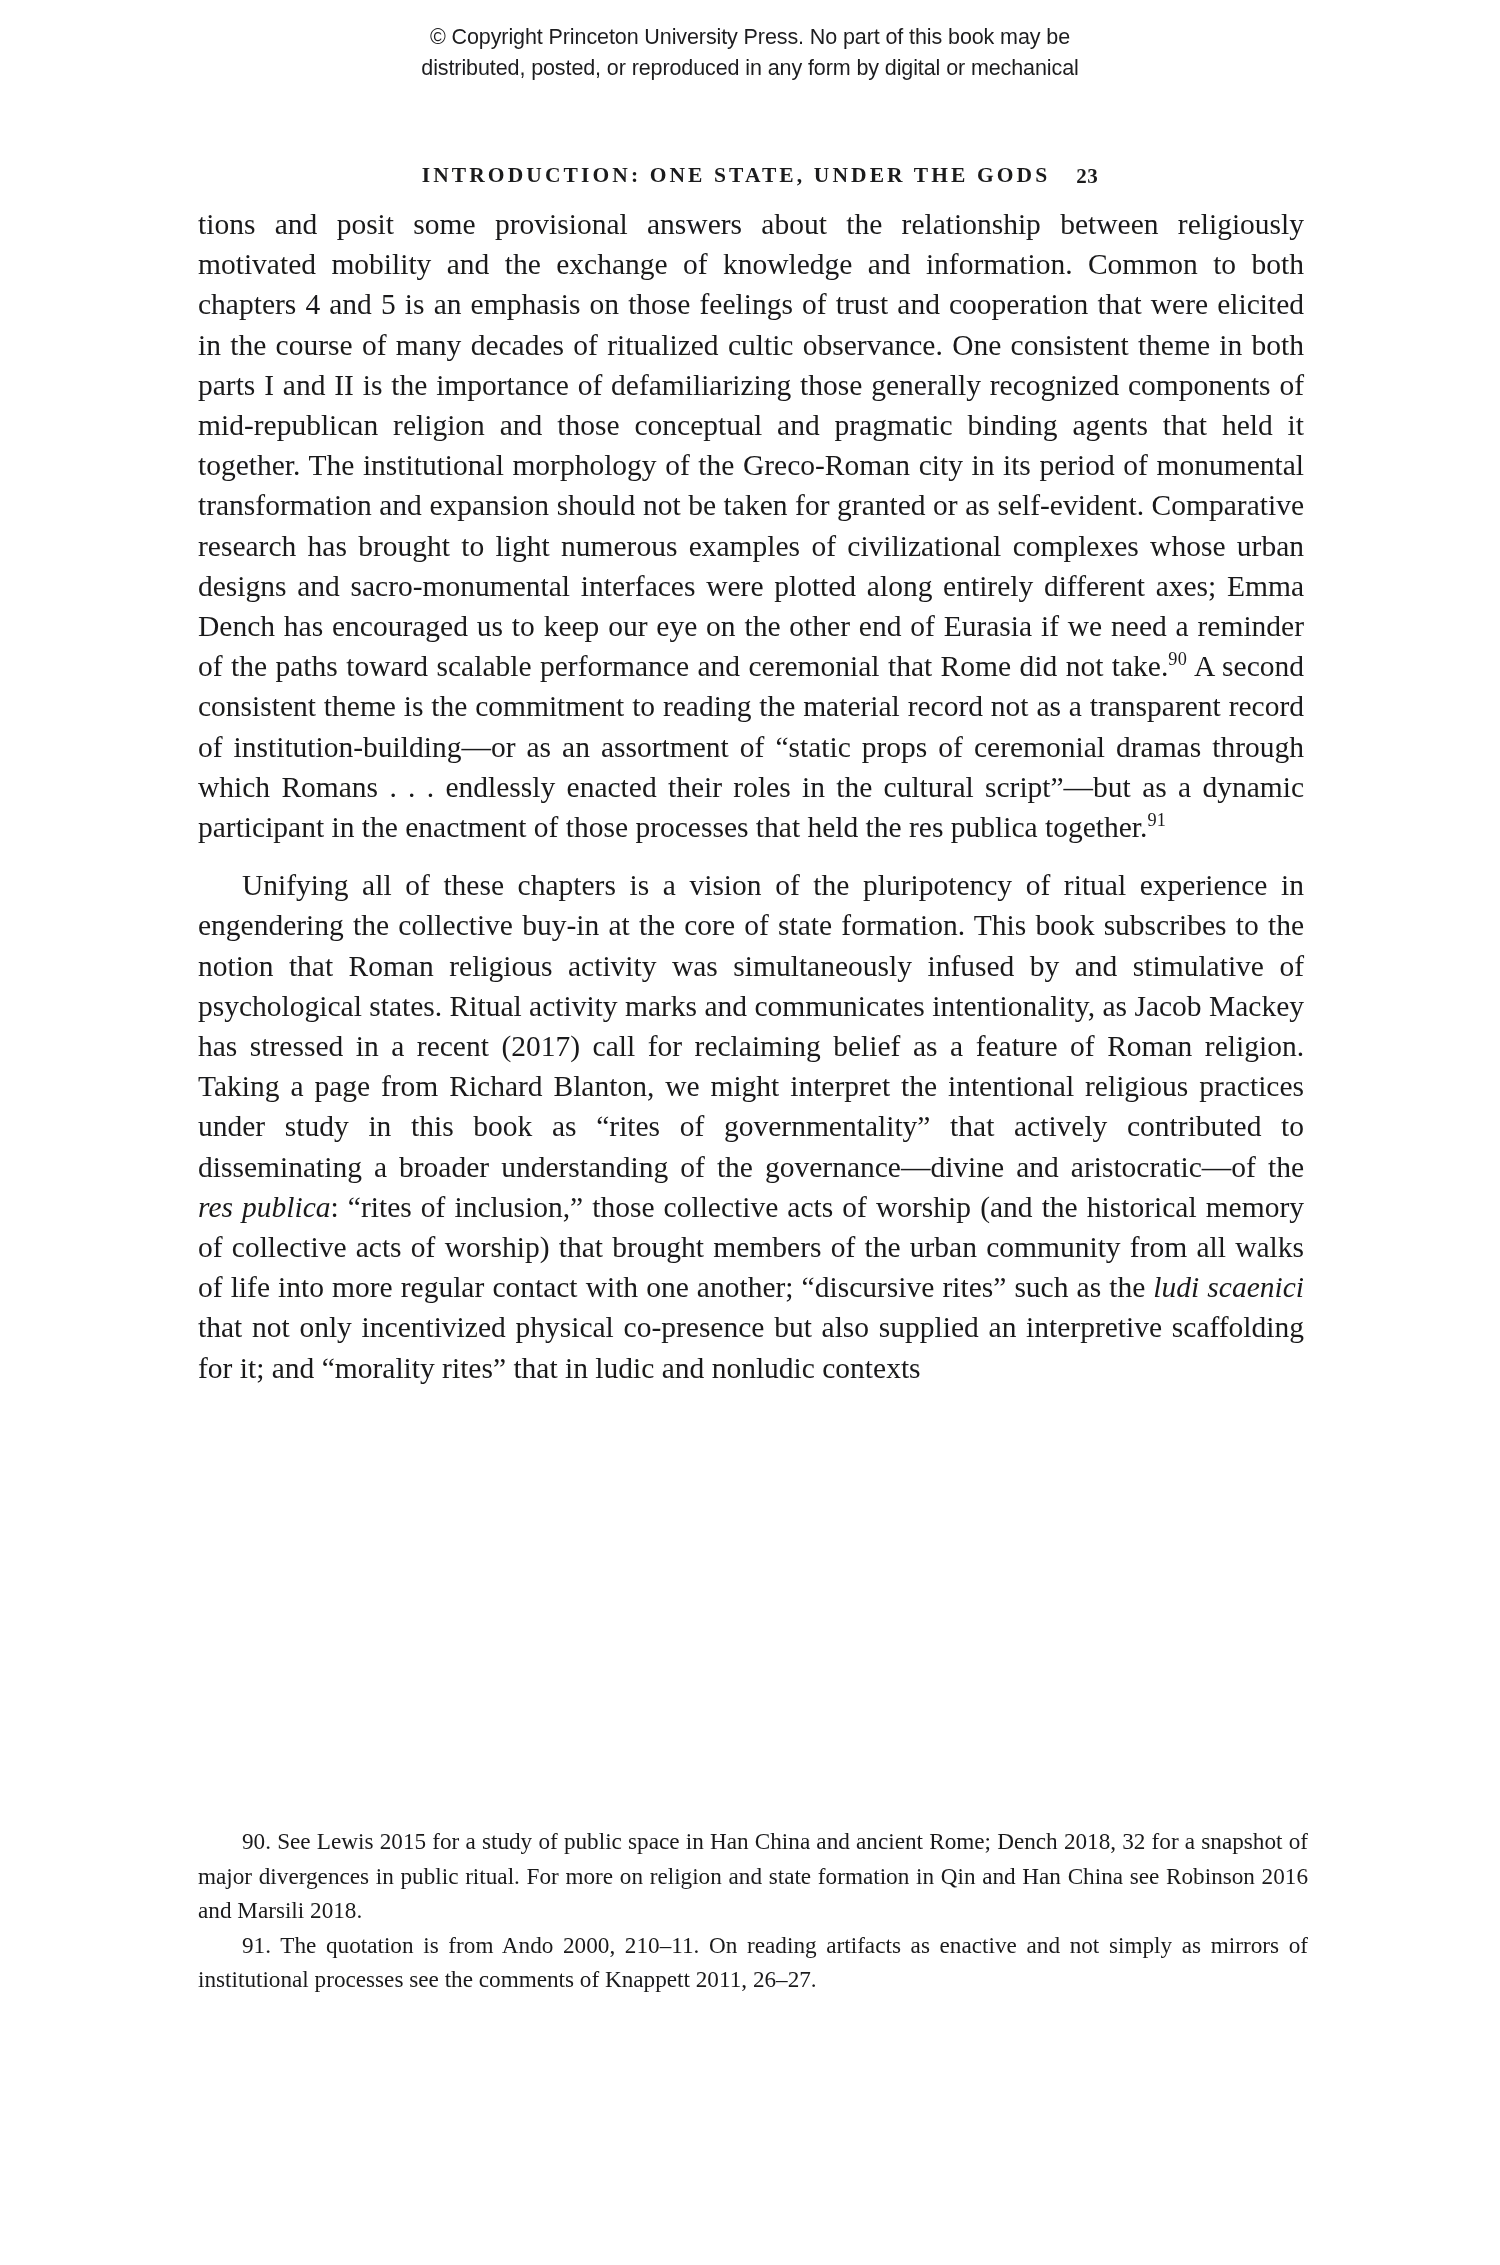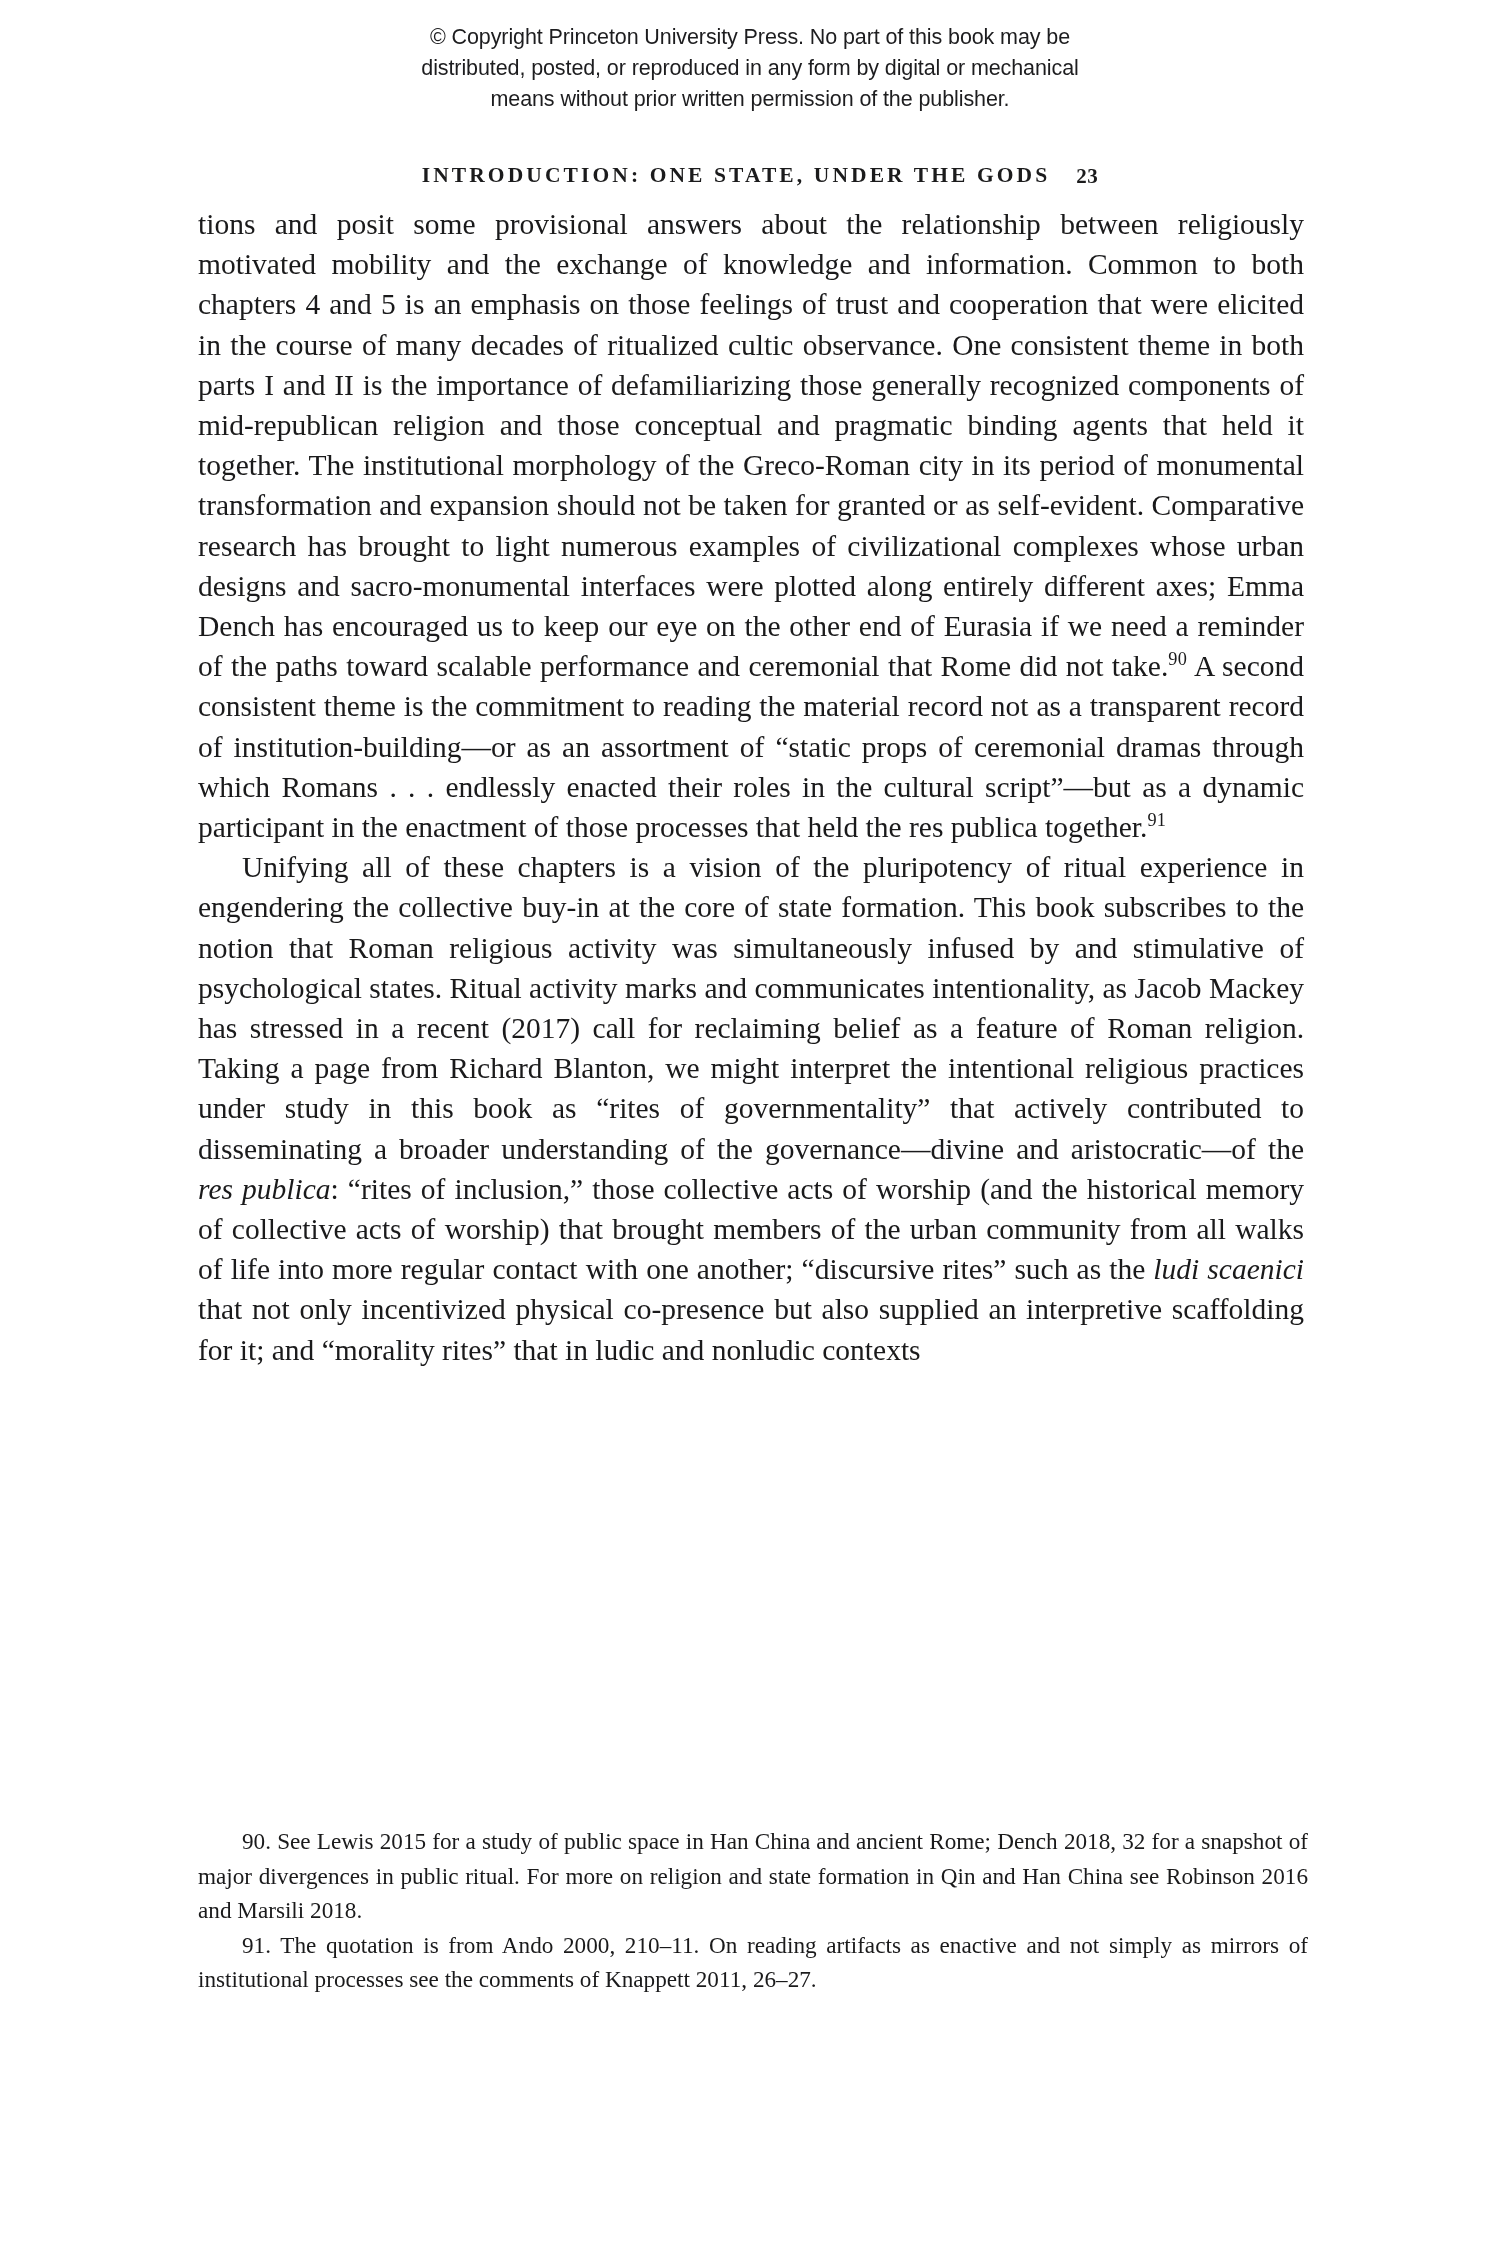--- a/index.html
+++ b/index.html
@@ -82,20 +82,21 @@
     font-size: 29.5px;
     line-height: 40.2px;
     text-align: justify;
     text-justify: inter-word;
     color: #1a1a1b;
     hyphens: manual;
     -webkit-hyphens: manual;
   }
   p.body-par.indented {
     text-indent: 44px;
+    margin-top: 18px;
   }
   sup.fn-ref {
     font-size: 0.62em;
     vertical-align: super;
     line-height: 0;
     letter-spacing: 0.3px;
     margin-top: 37px;
   }
   .it { font-style: italic; }
 
@@ -131,21 +132,20 @@
   }
 </style>
 </head>
 <body>
 
 <div class="page">
 
   <div class="copyright-block">
     <span class="cline">© Copyright Princeton University Press. No part of this book may be</span>
     <span class="cline">distributed, posted, or reproduced in any form by digital or mechanical</span>
-    <span class="cline">means without prior written permission of the publisher.</span>
   </div>
 
   <div class="running-head">
     <span class="rh-title">INTRODUCTION: ONE STATE, UNDER THE GODS</span><span class="rh-folio">23</span>
   </div>
 
   <div class="body-col">
 
     <p class="body-par"><span>tions and posit some provisional answers about the relationship between religiously motivated mobility and the exchange of knowledge and information. Common to both chapters 4 and 5 is an emphasis on those feelings of trust and cooperation that were elicited in the course of many decades of ritualized cultic observance. One consistent theme in both parts I and II is the importance of defamiliarizing those generally recognized components of mid-republican religion and those conceptual and pragmatic binding agents that held it together. The institutional morphology of the Greco-Roman city in its period of monumental transformation and expansion should not be taken for granted or as self-evident. Comparative research has brought to light numerous examples of civilizational complexes whose urban designs and sacro-monumental interfaces were plotted along entirely different axes; Emma Dench has encouraged us to keep our eye on the other end of Eurasia if we need a reminder of the paths toward scalable performance and ceremonial that Rome did not take.</span><sup class="fn-ref">90</sup><span> A second consistent theme is the commitment to reading the material record not as a transparent record of institution-building—or as an assortment of “static props of ceremonial dramas through which Romans . . . endlessly enacted their roles in the cultural script”—but as a dynamic participant in the enactment of those processes that held the res publica together.</span><sup class="fn-ref">91</sup></p>
 

